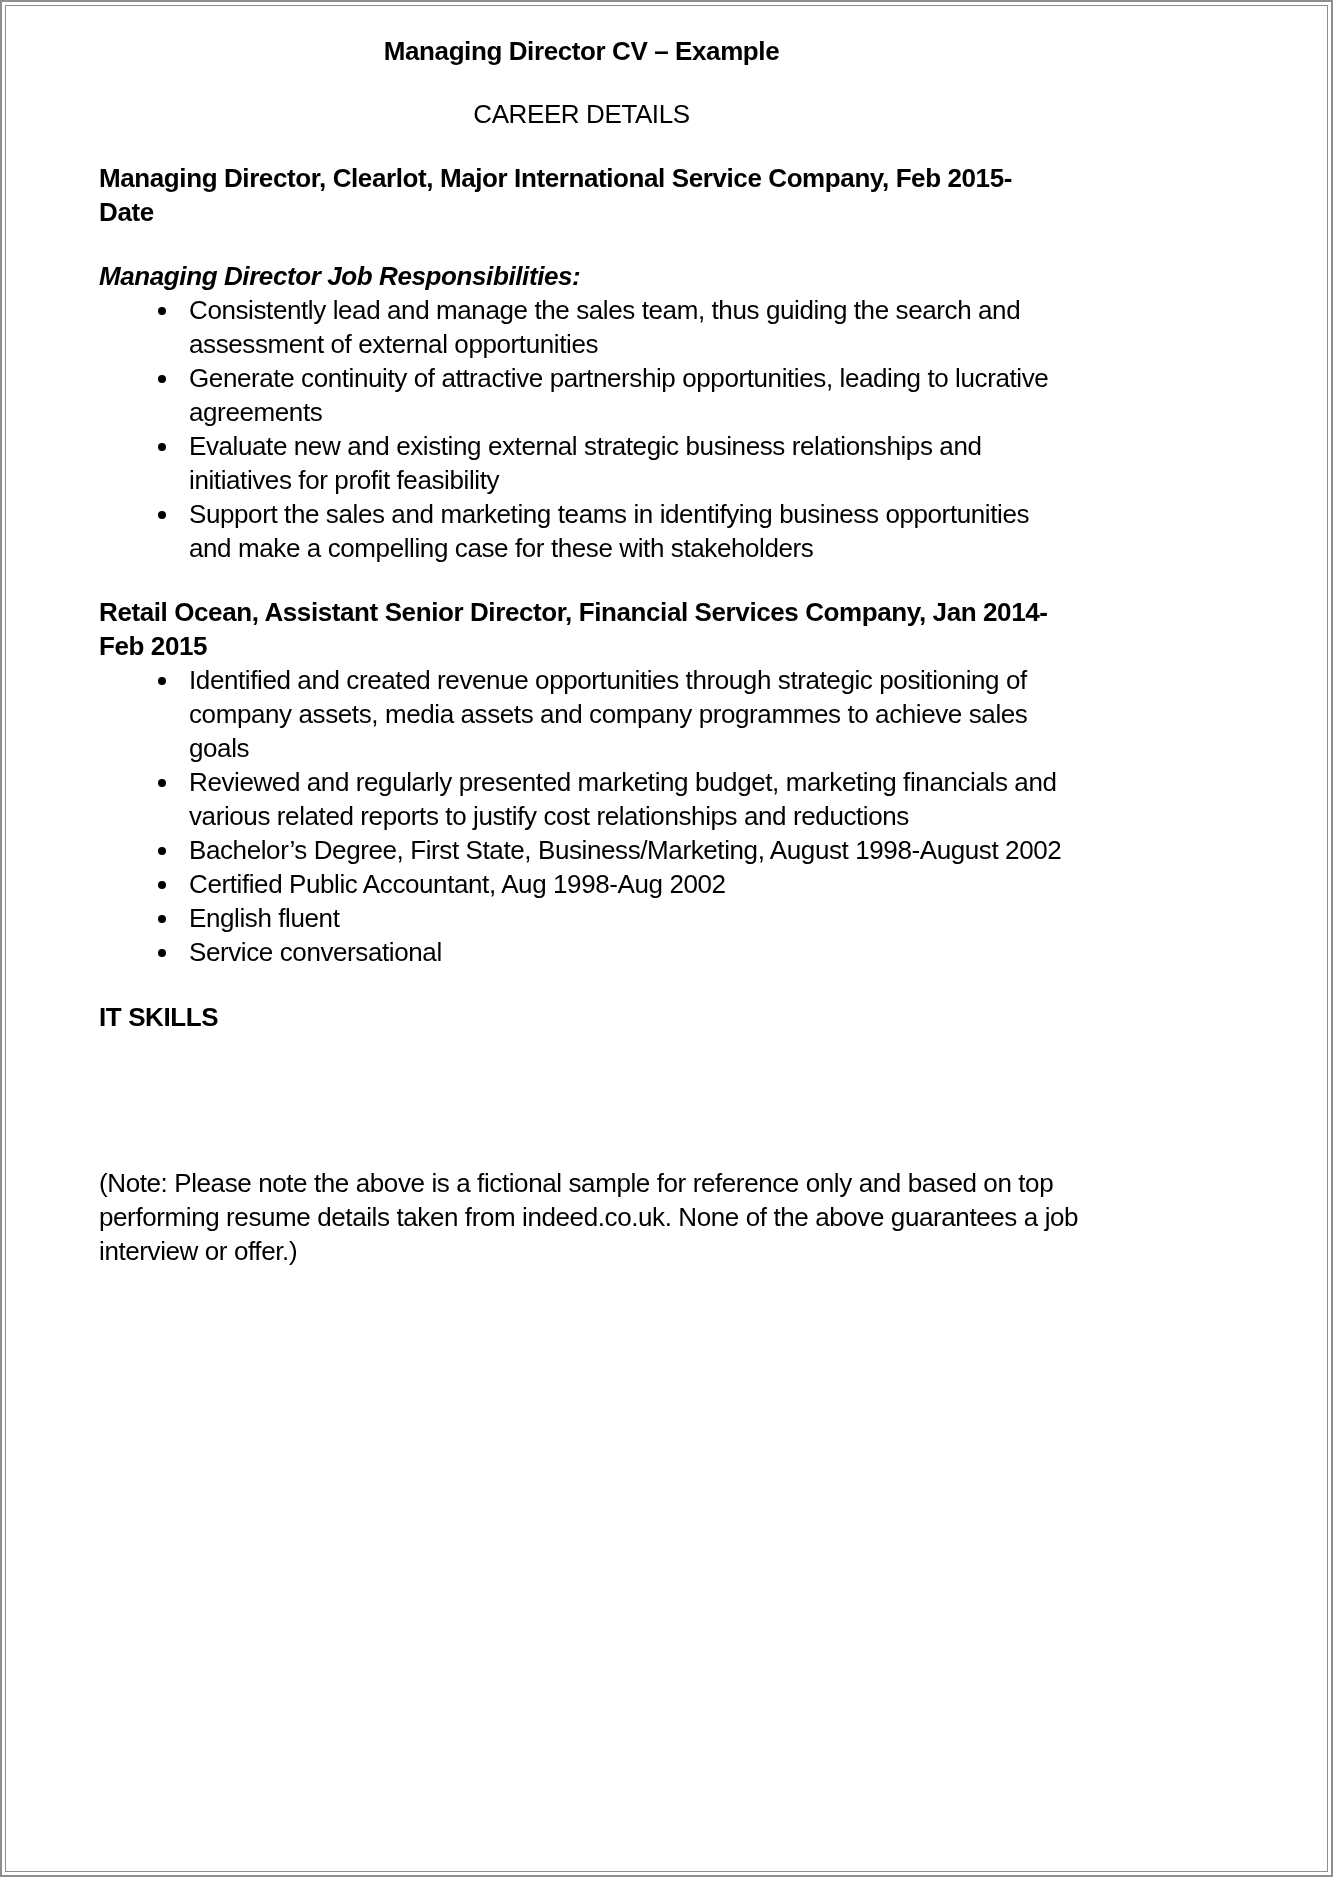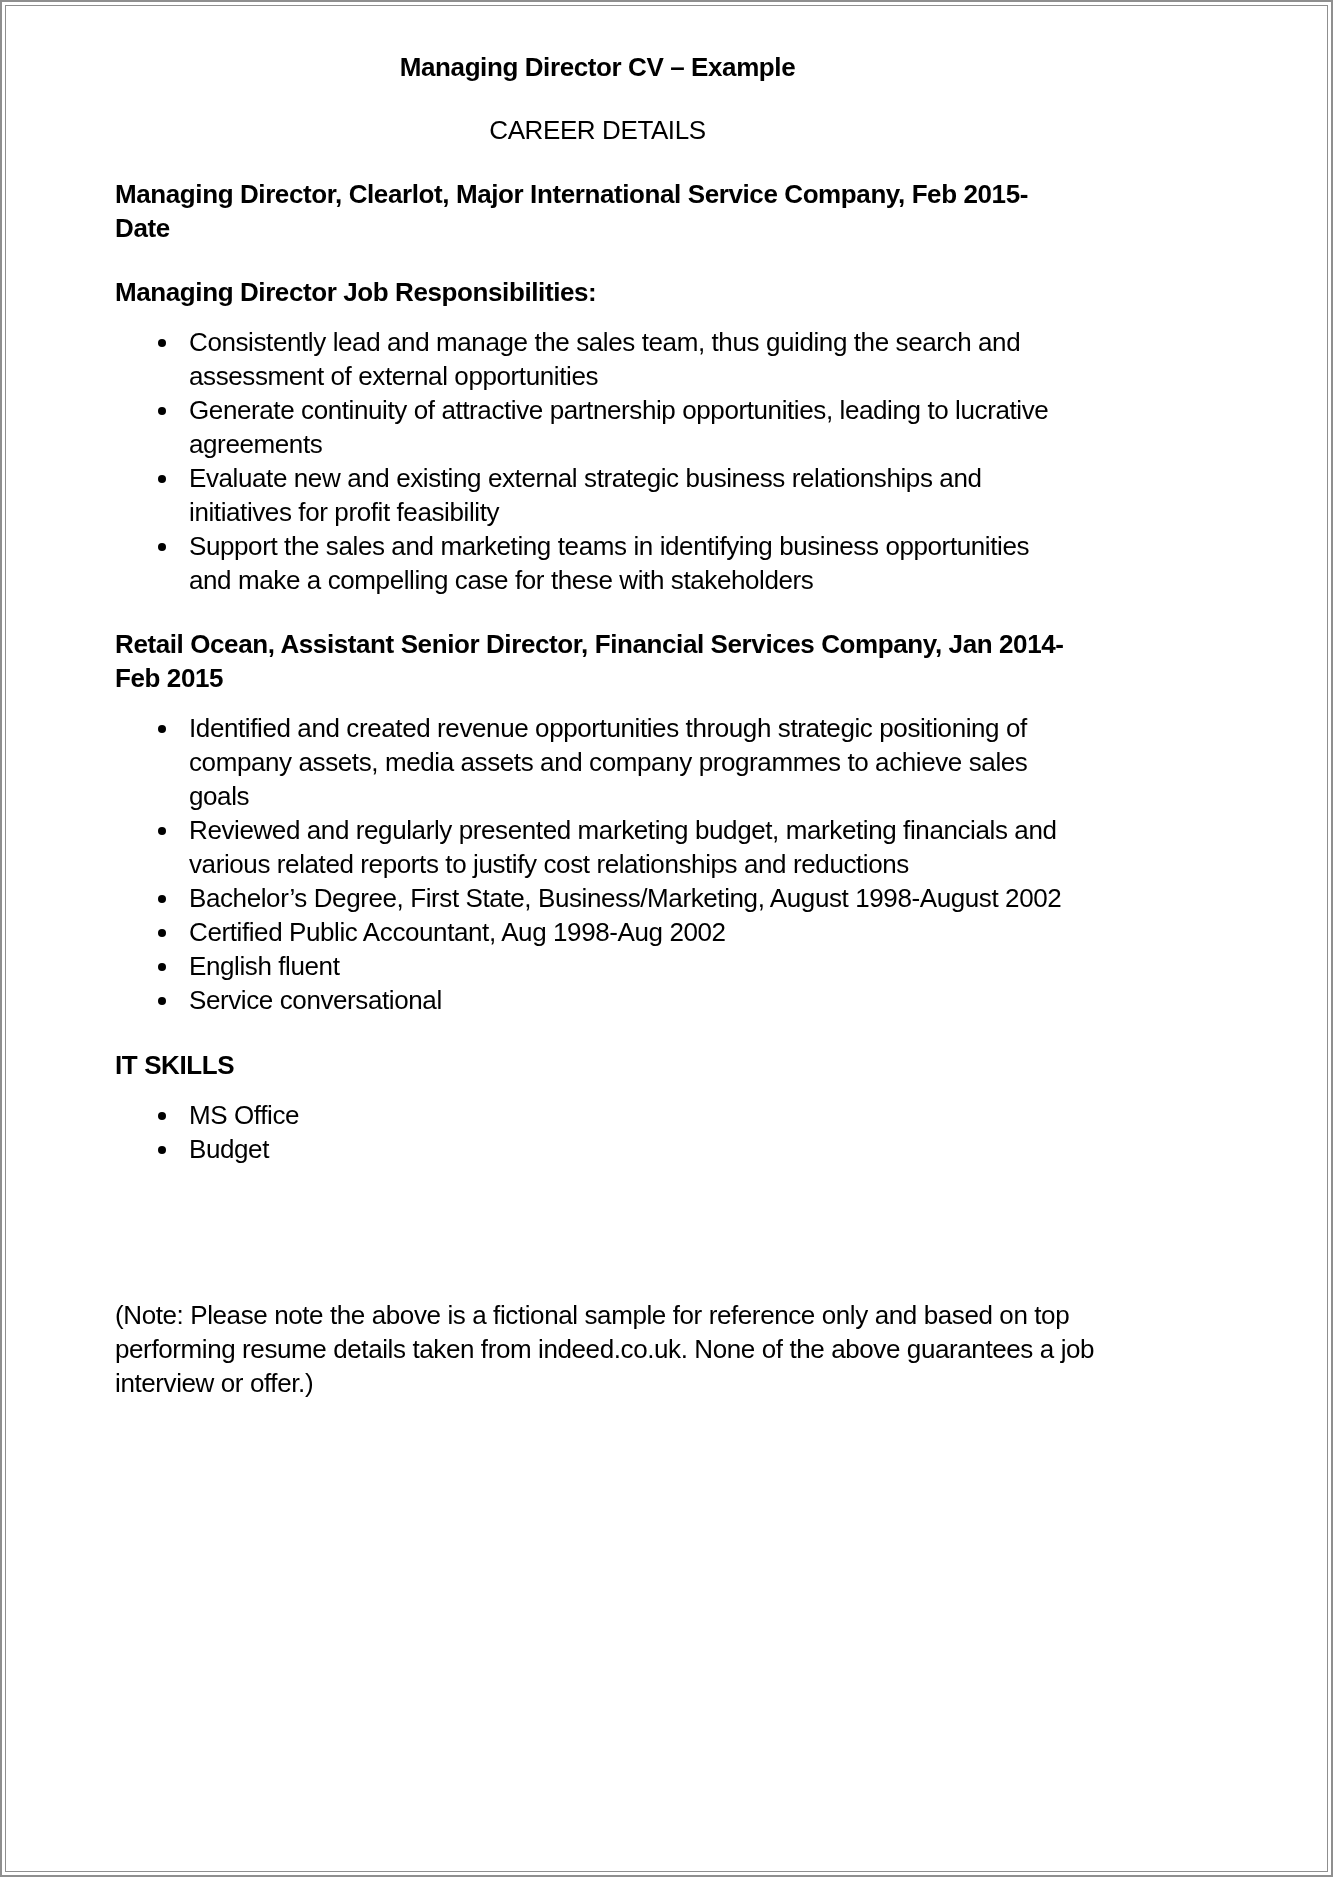--- a/index.html
+++ b/index.html
@@ -27,26 +27,26 @@
   }
   .content {
     padding: 28px 0 0 93px;
     width: 1060px;
   }
   .doc-text {
     font-size: 26px;
     line-height: 34px;
     letter-spacing: -0.4px;
   }
-  h1, h2, h3, p, ul { margin: 16px; padding: 0; font-size: 26px; line-height: 34px; }
+  h1, h2, h3, p, ul { margin: 0; padding: 0; font-size: 26px; line-height: 34px; }
   .centered { text-align: center; width: 965px; }
   h1.doc-title { font-weight: bold; }
   h2.career-heading { font-weight: normal; margin-top: 29px; }
   h3.job-heading { font-weight: bold; margin-top: 30px; width: 965px; }
-  h3.sub-heading { font-weight: bold; margin-top: 30px; }
+  h3.sub-heading { font-weight: bold; margin-top: 30px; font-style: italic; }
   h3.section-heading { font-weight: bold; margin-top: 31px; }
   ul.bullet-list {
     margin: 0;
     padding-left: 82px;
     width: 965px;
     list-style: disc outside;
   }
   ul.bullet-list li {
     padding-left: 8px;
   }
@@ -91,22 +91,18 @@
       </ul>
 
 
       <ul class="bullet-list">
         <li>English fluent</li>
         <li>Service conversational</li>
       </ul>
 
       <h3 class="section-heading">IT SKILLS</h3>
 
-      <ul class="bullet-list">
-        <li>MS Office</li>
-        <li>Budget</li>
-      </ul>
 
       <p class="note-paragraph">(Note: Please note the above is a fictional sample for reference only and based on top performing resume details taken from indeed.co.uk. None of the above guarantees a job interview or offer.)</p>
 
     </div>
   </div>
 </div>
 
 </body></html>

